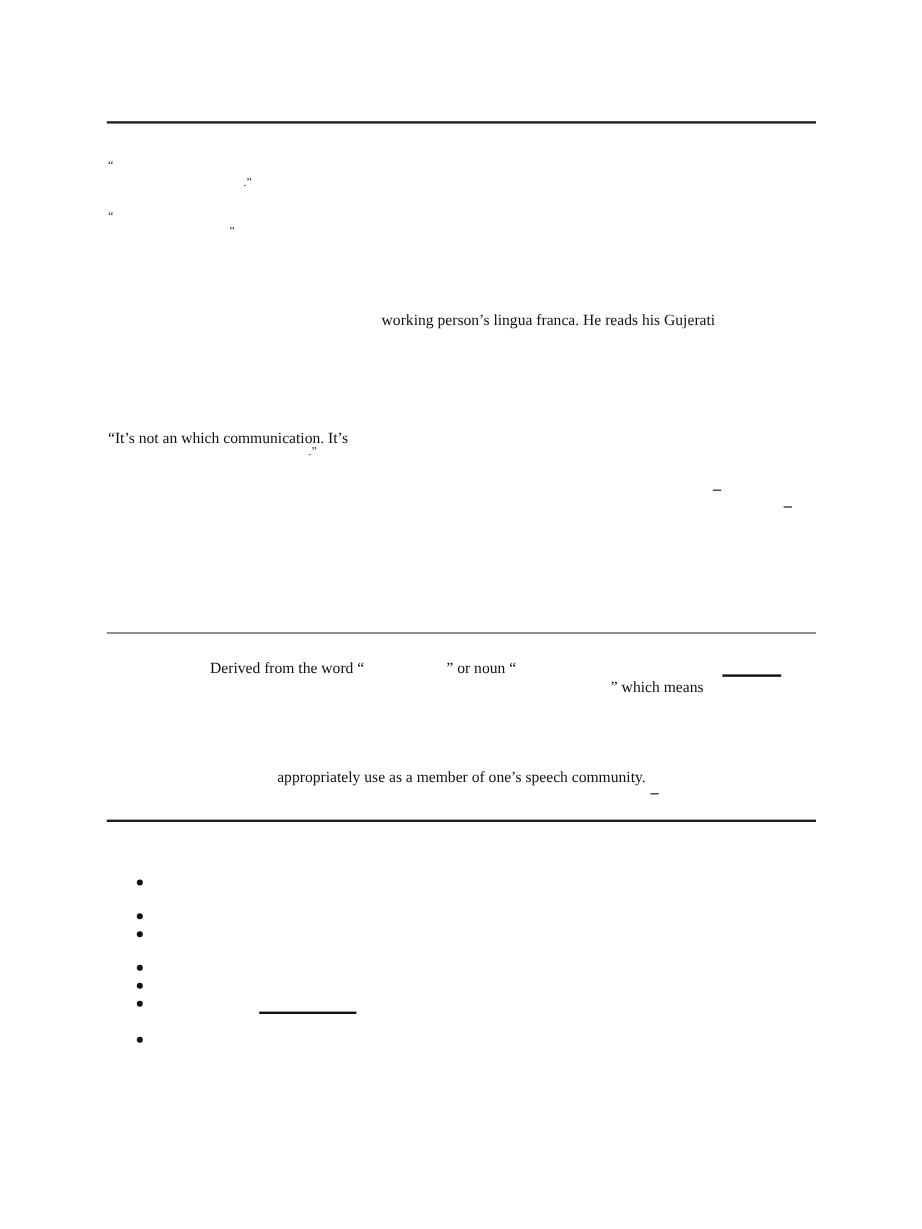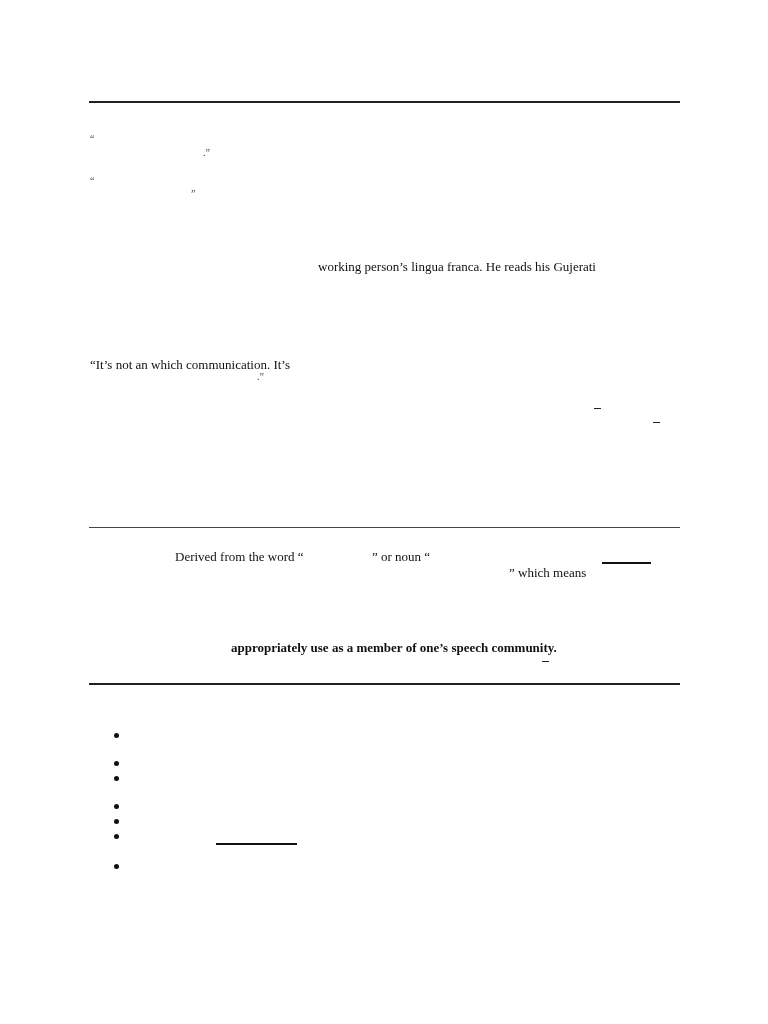--- a/index.html
+++ b/index.html
@@ -35,21 +35,21 @@
       white-space: nowrap;
       font-size: 13px;
       line-height: 15px;
     }
     .mark {
       position: absolute;
       font-size: 10px;
       line-height: 10px;
       color: #333333;
     }
-    .bold { font-weight: bold; }
+    .bold { font-weight: normal; }
     .dash {
       position: absolute;
       width: 7px;
       height: 1px;
       background: #222222;
     }
     .bullet {
       position: absolute;
       left: 114px;
       width: 5px;

